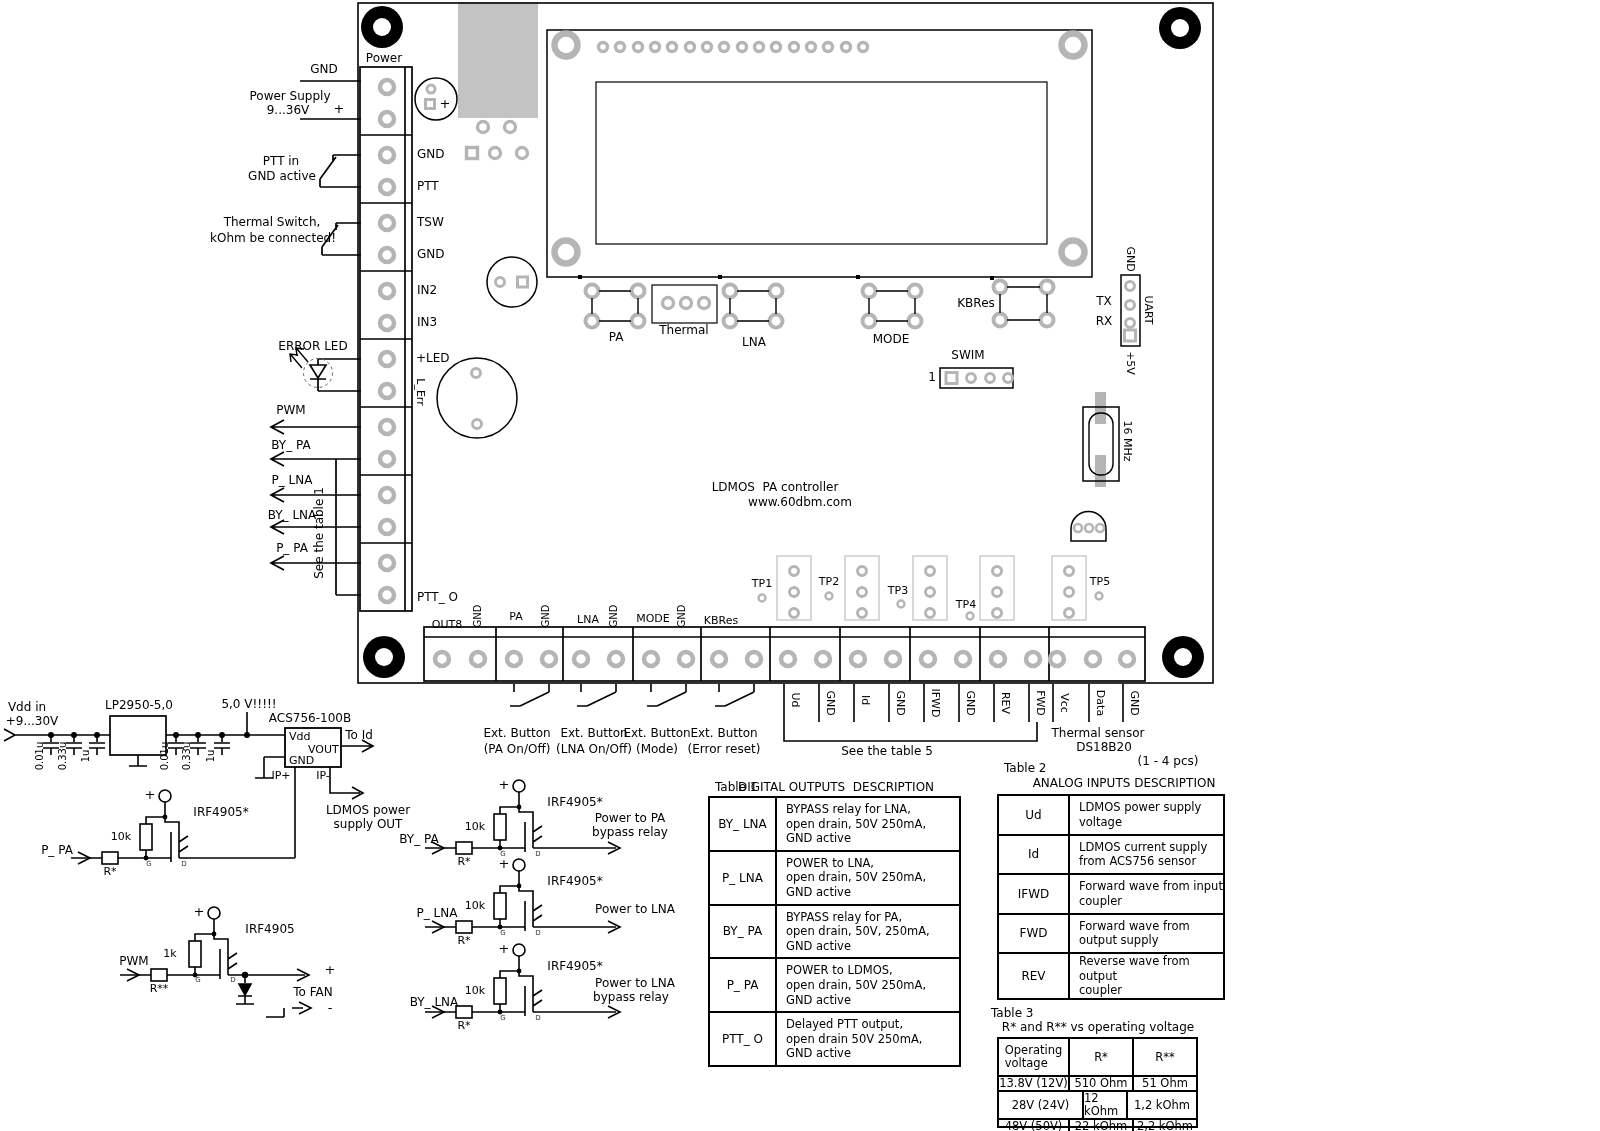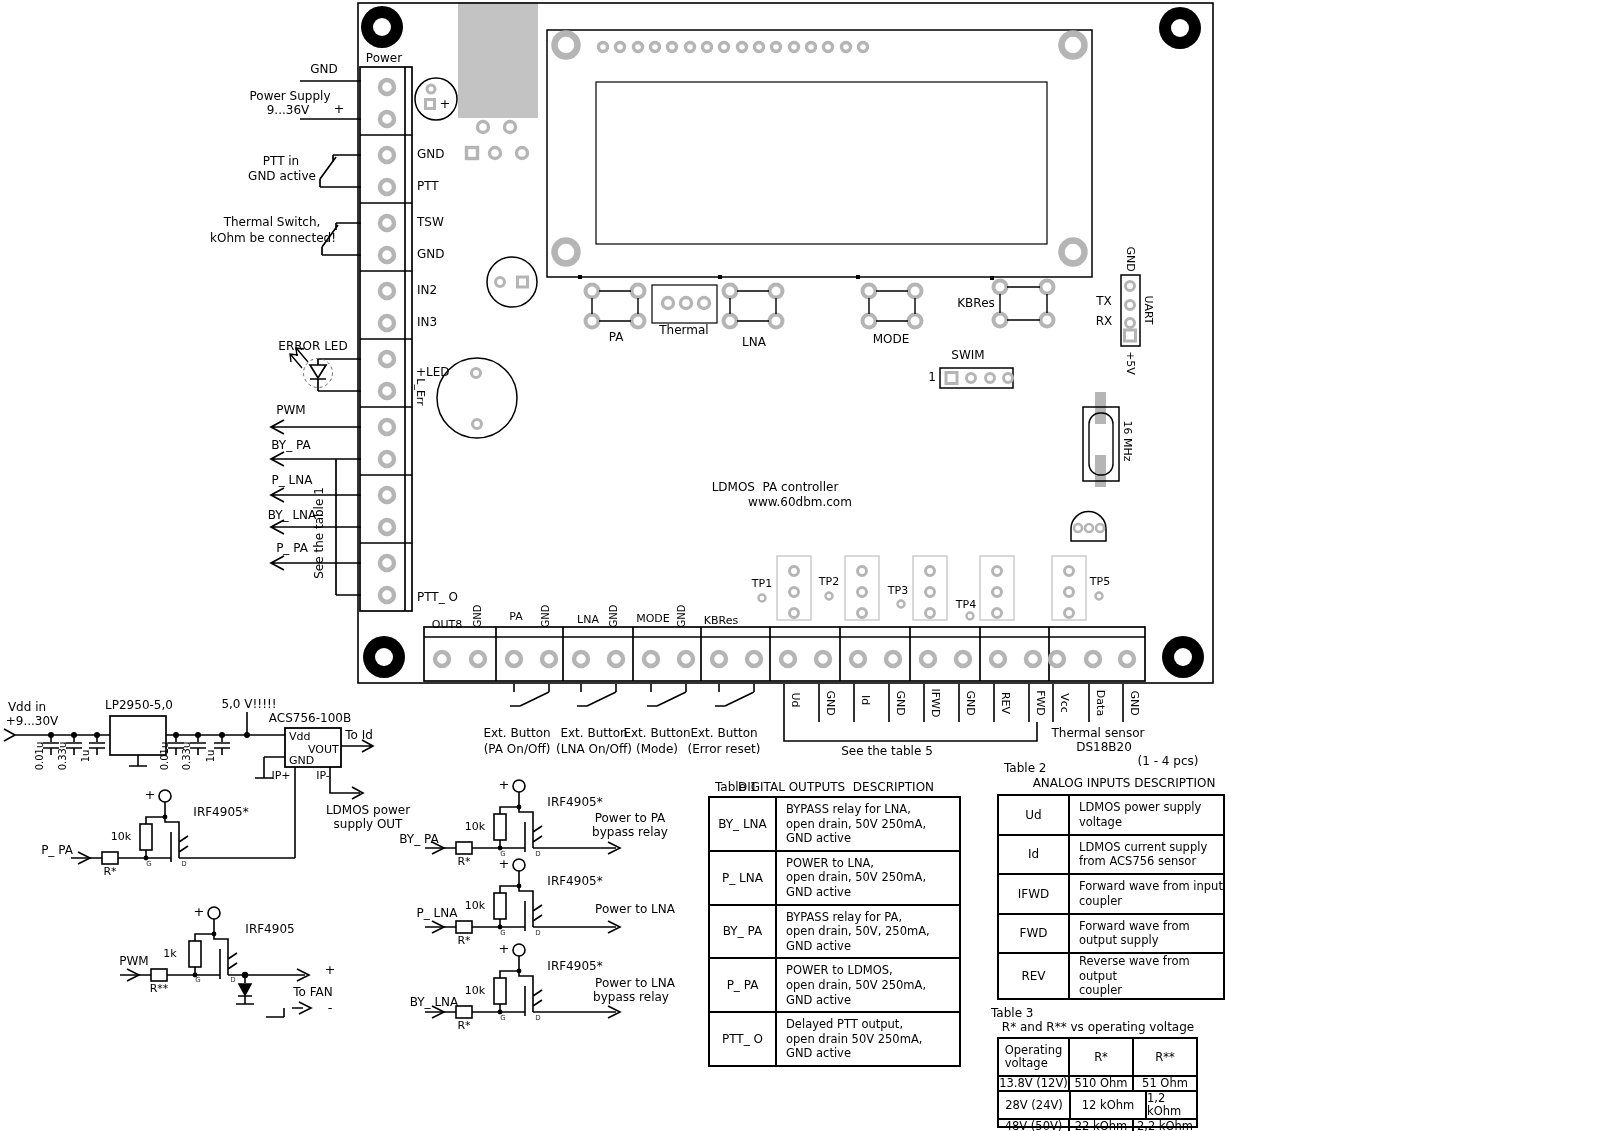--- a/index.html
+++ b/index.html
@@ -365,21 +365,21 @@
 <div class="lb cc" style="left:292px;top:549px">P_ PA</div>
 <div class="lb vu" style="left:320px;top:533px">See the table 1</div>
 <div class="lb cc s13" style="left:445px;top:104px">+</div>
 
 <div class="lb" style="left:417px;top:148px">GND</div>
 <div class="lb" style="left:417px;top:180px">PTT</div>
 <div class="lb" style="left:417px;top:216px">TSW</div>
 <div class="lb" style="left:417px;top:248px">GND</div>
 <div class="lb" style="left:417px;top:284px">IN2</div>
 <div class="lb" style="left:417px;top:316px">IN3</div>
-<div class="lb" style="left:416px;top:366px">+LED</div>
+<div class="lb" style="left:416px;top:352px">+LED</div>
 <div class="lb vd s11" style="left:420px;top:392px">L_Err</div>
 <div class="lb" style="left:417px;top:591px">PTT_ O</div>
 
 <div class="lb cc" style="left:616px;top:338px">PA</div>
 <div class="lb cc" style="left:684px;top:331px">Thermal</div>
 <div class="lb cc" style="left:754px;top:343px">LNA</div>
 <div class="lb cc" style="left:891px;top:340px">MODE</div>
 <div class="lb cc" style="left:976px;top:304px">KBRes</div>
 <div class="lb cc" style="left:968px;top:356px">SWIM</div>
 <div class="lb cc" style="left:932px;top:378px">1</div>
@@ -576,22 +576,22 @@
 voltage</div>
     <div class="tcell" style="width:64px">R*</div>
     <div class="tcell" style="flex:1">R**</div>
   </div>
   <div class="trow">
     <div class="tcell" style="width:71px">13.8V (12V)</div>
     <div class="tcell" style="width:64px">510 Ohm</div>
     <div class="tcell" style="flex:1">51 Ohm</div>
   </div>
   <div class="trow">
-    <div class="tcell" style="width:72px">28V (24V)</div>
-    <div class="tcell" style="width:76px">12 kOhm</div>
+    <div class="tcell" style="width:85px">28V (24V)</div>
+    <div class="tcell" style="width:44px">12 kOhm</div>
     <div class="tcell" style="flex:1">1,2 kOhm</div>
   </div>
   <div class="trow">
     <div class="tcell" style="width:71px">48V (50V)</div>
     <div class="tcell" style="width:64px">22 kOhm</div>
     <div class="tcell" style="flex:1">2,2 kOhm</div>
   </div>
 </div>
 
 </div>

